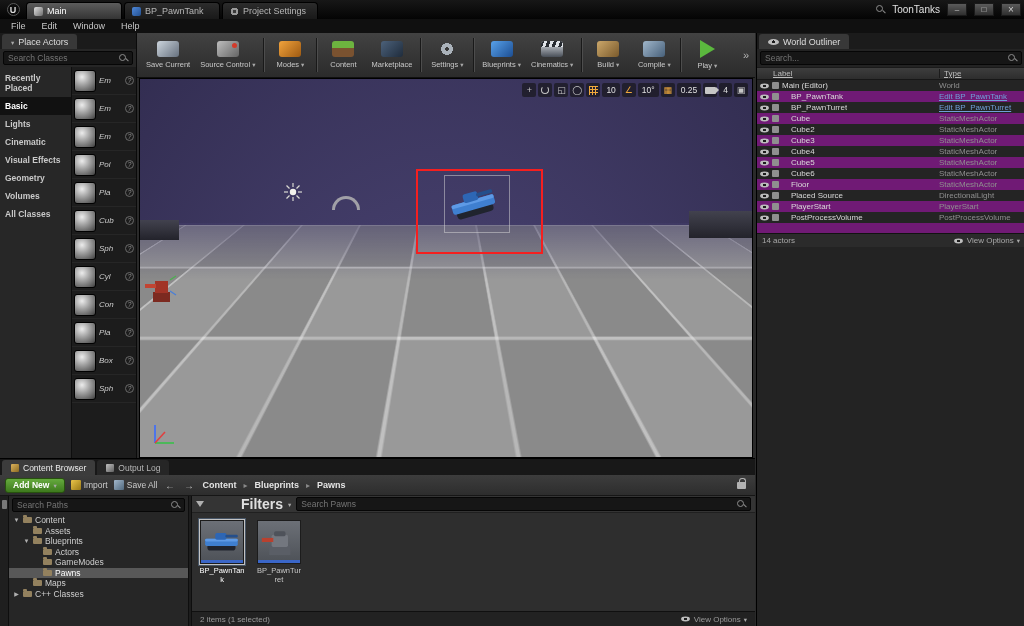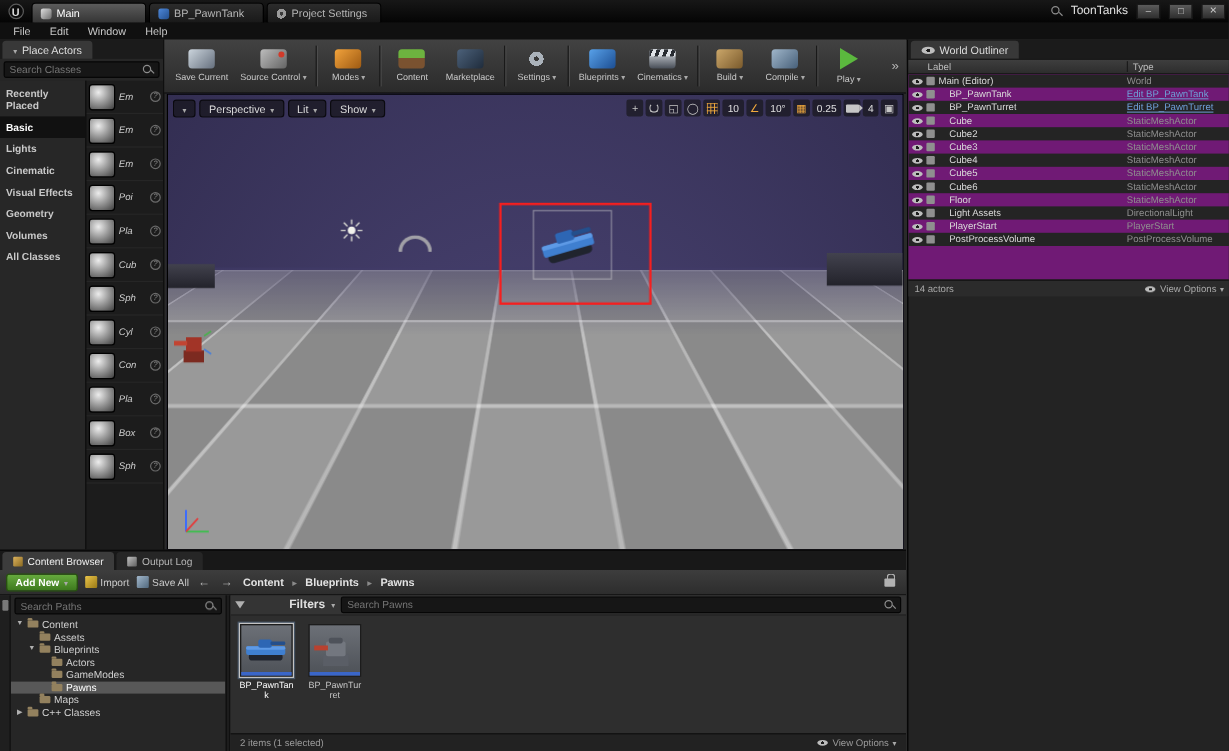--- a/index.html
+++ b/index.html
@@ -109,21 +109,21 @@
   .vicon.orange{color:#f0a93c;}
   .vval{height:14px;background:rgba(20,20,20,.62);border-radius:2px;color:#e0e0e0;font-size:8.5px;padding:0 4px;display:flex;align-items:center;}
   .rot-glyph{width:8px;height:8px;border:1.4px solid currentColor;border-radius:50%;border-top-color:transparent;}
   .grid-glyph{width:9px;height:9px;background:linear-gradient(currentColor 1px,transparent 1px),linear-gradient(90deg,currentColor 1px,transparent 1px);background-size:3px 3px;color:#f0a93c;}
   .cam-glyph{width:11px;height:7px;background:#c6c6c6;border-radius:1px;position:relative;}
   .cam-glyph::after{content:"";position:absolute;right:-3.5px;top:.5px;border-left:3.5px solid #c6c6c6;border-top:3px solid transparent;border-bottom:3px solid transparent;}
 
   
   .right-panel{position:absolute;left:756px;top:33px;width:268px;height:593px;background:#232323;border-left:1px solid #000;}
   .outliner{position:absolute;left:0;top:0;width:268px;height:214px;display:flex;flex-direction:column;background:#232323;}
-  .ol-header{height:13px;background:linear-gradient(#3e3e3e,#2d2d2d);border-top:1px solid #1a1a1a;border-bottom:1px solid #171717;display:flex;align-items:center;font-size:8px;color:#bdbdbd;}
+  .ol-header{height:13px;background:linear-gradient(#3e3e3e,#2d2d2d);border-top:1px solid #1a1a1a;border-bottom:1px solid #171717;display:flex;align-items:center;font-size:8px;color:#bdbdbd;text-decoration:underline;}
   .ol-header .h-label{width:182px;padding-left:16px;}
   .ol-header .h-type{flex:1;border-left:1px solid #1b1b1b;padding-left:4px;}
   .ol-rows{flex:1;overflow:hidden;background:#701a75;}
   .ol-row{height:11px;display:flex;align-items:center;position:relative;font-size:8px;padding-left:2px;}
   .ol-row:nth-of-type(odd){background:#242424;}
   .ol-row .eye{transform:scale(.8);margin-right:2px;}
   .ol-icon{width:7px;height:7px;background:#8f8f8f;border-radius:1px;margin-right:3px;flex:none;}
   .ol-label{color:#d9d9d9;white-space:nowrap;overflow:hidden;}
   .ol-label.child{margin-left:9px;}
   .ol-type{position:absolute;left:182px;width:84px;color:#8f8f8f;white-space:nowrap;overflow:hidden;}
@@ -161,21 +161,21 @@
   .tree-rows{flex:1;font-size:8.5px;padding-top:1px;}
   .tree-row{height:10.5px;display:flex;align-items:center;gap:3px;color:#cfcfcf;white-space:nowrap;}
   .tree-row.selected{background:#585858;color:#fff;}
   .tree-arrow{width:7px;font-size:6px;color:#b0b0b0;text-align:center;flex:none;}
   .folder{width:9px;height:6px;background:#93815089;background:#93815e;border-radius:1px;position:relative;flex:none;}
   .folder::before{content:"";position:absolute;left:0;top:-2px;width:4px;height:2px;background:#93815e;border-radius:1px 1px 0 0;}
   .splitter{width:4px;background:#1d1d1d;border-left:1px solid #0e0e0e;border-right:1px solid #0e0e0e;}
   .cb-main{flex:1;display:flex;flex-direction:column;background:#2e2e2e;overflow:hidden;}
   .filter-row{height:17px;display:flex;align-items:center;gap:5px;padding:0 4px;background:#343434;border-bottom:1px solid #202020;}
   .funnel{width:0;height:0;border-left:4px solid transparent;border-right:4px solid transparent;border-top:6px solid #b0b0b0;}
-  .filters-label{font-size:10px;color:#e0e0e0;font-weight:bold;padding-left:32px;}
+  .filters-label{font-size:14px;color:#e0e0e0;font-weight:bold;padding-left:32px;}
   .filter-row .searchbox{flex:1;margin:0;}
   .asset-area{flex:1;padding:7px 6px;display:flex;gap:9px;align-items:flex-start;}
   .asset-tile{width:48px;display:flex;flex-direction:column;align-items:center;gap:2px;}
   .asset-thumb{width:44px;height:44px;background:linear-gradient(#6c7077,#4d5157);border:1px solid #1c1c1c;display:flex;align-items:center;justify-content:center;position:relative;}
   .asset-thumb::after{content:"";position:absolute;left:0;right:0;bottom:0;height:3px;background:#3a66c8;}
   .asset-tile.selected .asset-thumb{outline:1px solid #c2c2c2;box-shadow:0 0 0 2px rgba(120,160,210,.35);}
   .asset-name{font-size:7.5px;color:#c6c6c6;text-align:center;word-break:break-all;line-height:1.2;max-width:46px;}
   .asset-tile.selected .asset-name{color:#fff;}
   .cb-status{height:15px;background:#222;border-top:1px solid #101010;display:flex;align-items:center;padding:0 8px;font-size:8px;color:#9a9a9a;gap:3px;}
 </style>
@@ -482,37 +482,20 @@
       <rect x="30" y="16" width="6" height="6" fill="rgba(255,255,255,.65)"></rect>
     </svg>
     <span class="pawn-ico"></span>
 
     <svg class="axis-gizmo" width="36" height="36">
       <line x1="9" y1="30" x2="9" y2="12" stroke="#3a6bff" stroke-width="1.6"></line>
       <line x1="9" y1="30" x2="28" y2="30" stroke="#39c04a" stroke-width="1.6"></line>
       <line x1="9" y1="30" x2="19" y2="19" stroke="#e04040" stroke-width="1.6"></line>
     </svg>
 
-    <div class="vp-topleft">
-      <div class="vp-pill">
-          <span class="caret"></span>
-        </div>
-      <div class="vp-pill">
-        <span>Perspective</span>
-        <span class="caret"></span>
-      </div>
-      <div class="vp-pill">
-        <span>Lit</span>
-        <span class="caret"></span>
-      </div>
-      <div class="vp-pill">
-        <span>Show</span>
-        <span class="caret"></span>
-      </div>
-    </div>
 
     <div class="vp-topright">
       <span class="vicon">+</span>
       <span class="vicon">
           <span class="rot-glyph"></span>
         </span>
       <span class="vicon">◱</span>
       <span class="vicon">◯</span>
       <span class="vicon">
           <span class="grid-glyph"></span>
@@ -531,20 +514,24 @@
   </div>
 
   <div class="right-panel">
     <div class="outliner">
       <div class="panel-tab-row">
         <div class="panel-tab">
           <span class="eye"></span>
           <span>World Outliner</span>
         </div>
       </div>
+      <div class="searchbox">
+        <input placeholder="Search..." style="">
+        <span class="mag"></span>
+      </div>
       <div class="ol-header">
         <span class="h-label">Label</span>
         <span class="h-type">Type</span>
       </div>
       <div class="ol-rows">
 
           <div class="ol-row">
             <span class="eye"></span>
             <span class="ol-icon"></span>
             <span class="ol-label">Main (Editor)</span>
@@ -610,21 +597,21 @@
           <div class="ol-row">
             <span class="eye"></span>
             <span class="ol-icon"></span>
             <span class="ol-label child">Floor</span>
             <span class="ol-type">StaticMeshActor</span>
           </div>
 
           <div class="ol-row">
             <span class="eye"></span>
             <span class="ol-icon"></span>
-            <span class="ol-label child">Light Assets</span>
+            <span class="ol-label child">Placed Source</span>
             <span class="ol-type">DirectionalLight</span>
           </div>
 
           <div class="ol-row">
             <span class="eye"></span>
             <span class="ol-icon"></span>
             <span class="ol-label child">PlayerStart</span>
             <span class="ol-type">PlayerStart</span>
           </div>
 

